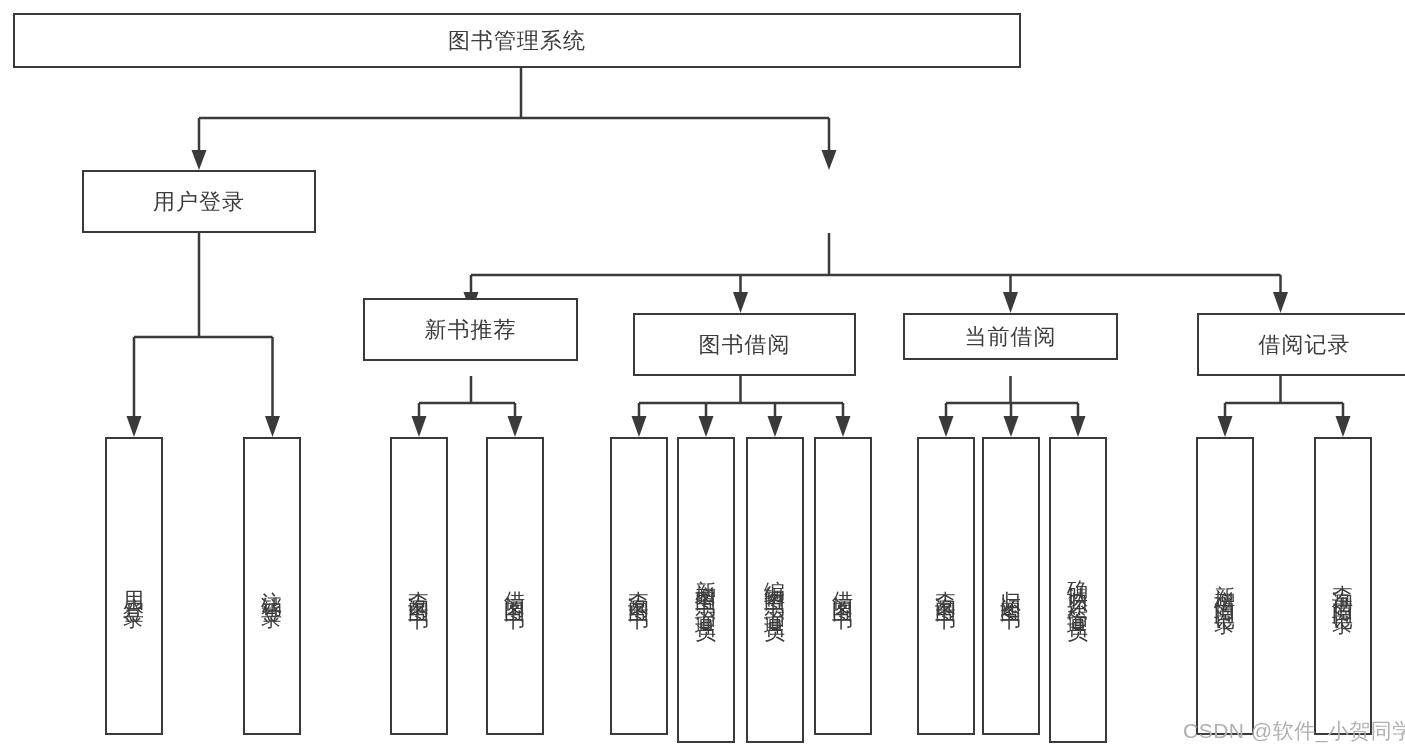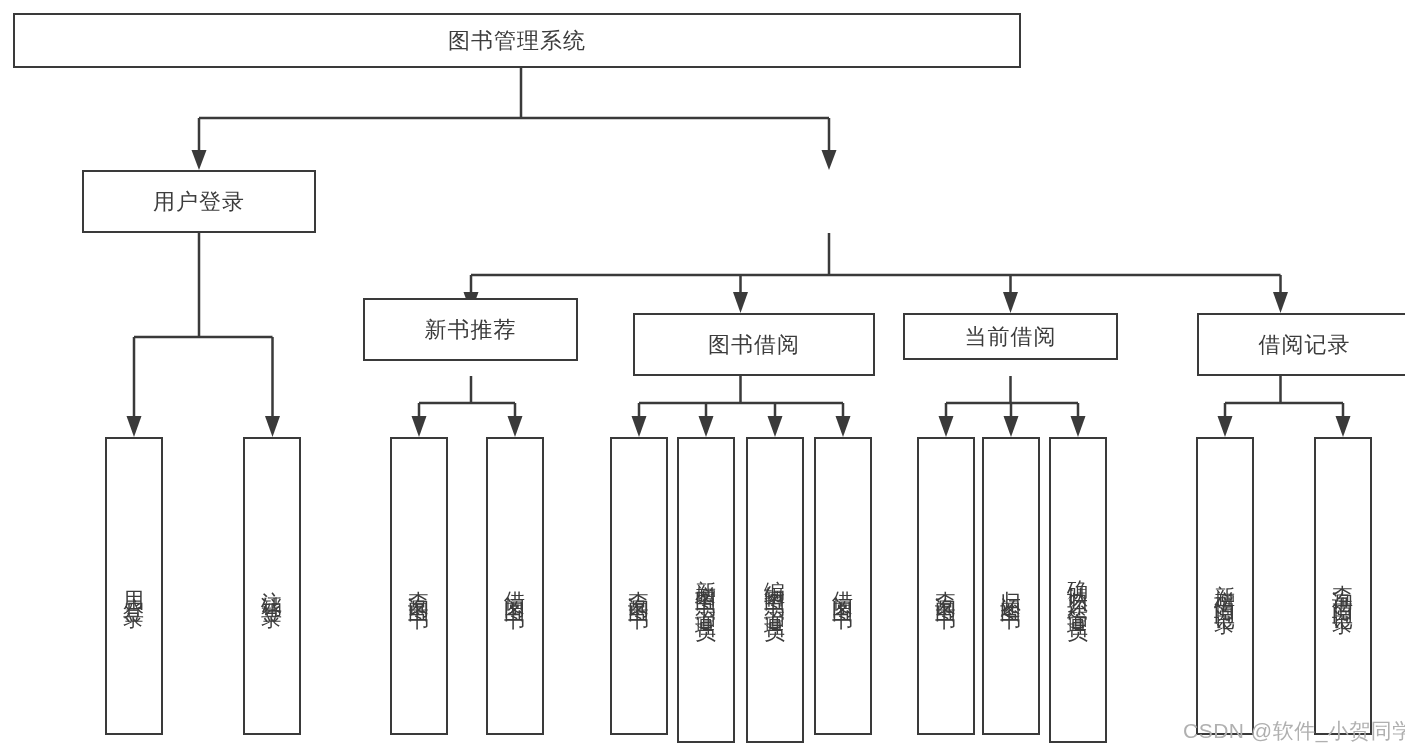--- a/index.html
+++ b/index.html
@@ -108,21 +108,21 @@
       <polygon points="1217.5,416 1232.5,416 1225,437"></polygon>
       <polygon points="1335.5,416 1350.5,416 1343,437"></polygon>
     </g>
   </svg>
 
   <div class="hbox root" style="left:13px; top:13px; width:1008px; height:55px;">图书管理系统</div>
 
   <div class="hbox" style="left:82px; top:170px; width:234px; height:63px;">用户登录</div>
 
   <div class="hbox" style="left:363px; top:298px; width:215px; height:63px;">新书推荐</div>
-  <div class="hbox" style="left:633px; top:313px; width:242px; height:63px;">图书借阅</div>
+  <div class="hbox" style="left:633px; top:313px; width:223px; height:63px;">图书借阅</div>
   <div class="hbox" style="left:903px; top:313px; width:215px; height:47px;">当前借阅</div>
   <div class="hbox" style="left:1173px; top:313px; width:215px; height:63px;margin-left:24px;">借阅记录</div>
 
   <div class="vbox" style="left:105px; top:437px; width:58px; height:298px;">
     <span>用户登录</span>
   </div>
   <div class="vbox" style="left:243px; top:437px; width:58px; height:298px;">
     <span>注销登录</span>
   </div>
 

